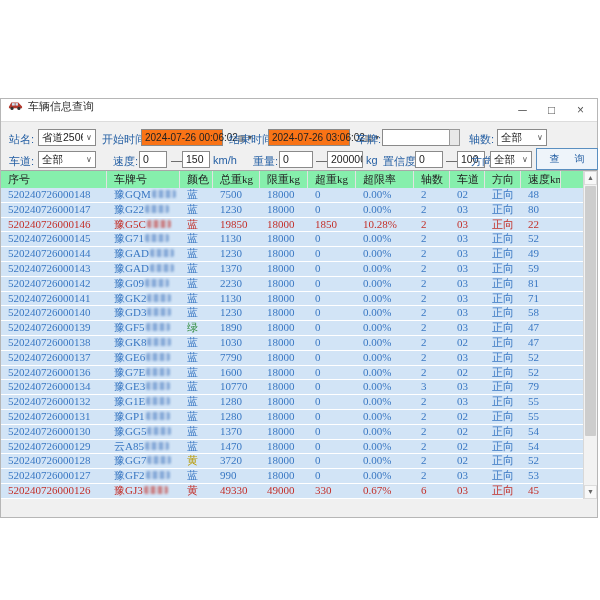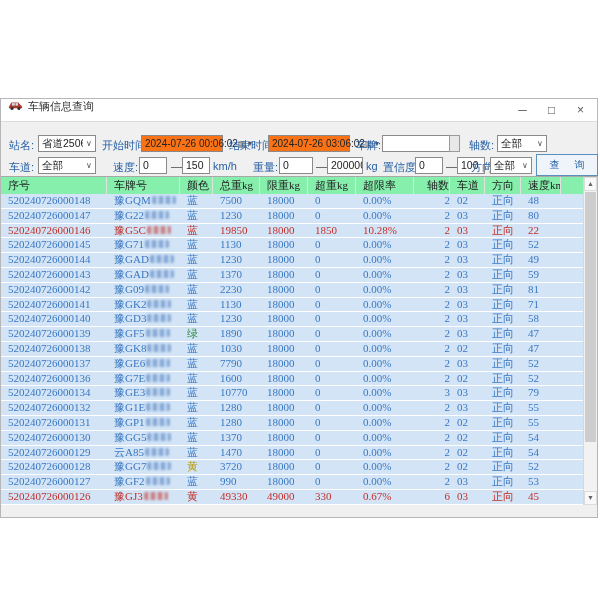--- a/index.html
+++ b/index.html
@@ -9,21 +9,21 @@
           border:1px solid #b6b6b6;box-sizing:border-box;}
   
   .titlebar{position:relative;height:22px;background:#ffffff;border-bottom:1px solid #dcdcdc;
             display:flex;align-items:flex-start;}
   .app-icon{margin-left:7px;display:inline-flex;width:15px;height:12px;}
   .title{margin-left:5px;font-size:11px;color:#333;}
   .winbtns{position:absolute;right:2px;top:0;height:22px;display:flex;}
   .winbtn{width:29px;height:22px;display:flex;align-items:center;justify-content:center;
           font-size:12px;color:#555;cursor:default;}
   
-  .filters{position:relative;height:48px;background:#f0f0f0;font-size:11px;margin-top:6px;}
+  .filters{position:relative;height:48px;background:#f0f0f0;font-size:11px;}
   .flabel{position:absolute;color:#2660a4;white-space:nowrap;}
   .funit{position:absolute;color:#2660a4;white-space:nowrap;}
   .fdash{position:absolute;color:#444;}
   .tbox{position:absolute;height:17px;background:#fff;border:1px solid #8a8a8a;box-sizing:border-box;
         font-size:10.5px;color:#222;line-height:15px;padding:0 3px;overflow:hidden;white-space:nowrap;}
   .combo{position:absolute;height:17px;background:#fff;border:1px solid #8a8a8a;box-sizing:border-box;
          display:flex;align-items:center;}
   .combo-text{flex:1;font-size:10.5px;color:#222;padding-left:3px;white-space:nowrap;overflow:hidden;}
   .combo-arrow{width:12px;text-align:center;font-size:8px;color:#555;}
   .combo-arrow::before{content:"∨";}
@@ -48,21 +48,21 @@
         font-family:"Liberation Serif","DejaVu Serif",serif;font-size:11px;overflow:hidden;}
   .hdr{display:flex;height:17px;line-height:17px;background:#86efac;border-bottom:1px solid #a8a8a8;
        color:#222;}
   .hdr .cell{border-right:1px solid #e2e2e2;}
   .rows{position:absolute;left:0;top:17px;right:14px;bottom:0;}
   .row{display:flex;height:14.8px;line-height:13.8px;background:#d2e4f6;border-bottom:1px solid #ffffff;
        box-sizing:border-box;color:#3a78c3;}
   .row.alert{color:#c3302a;}
   .cell{box-sizing:border-box;padding-left:7px;white-space:nowrap;overflow:hidden;}
   .c0{width:106px;} .c1{width:73px;} .c2{width:33px;} .c3{width:47px;} .c4{width:48px;}
-  .c5{width:48px;} .c6{width:58px;} .c7{width:36px;text-align:right;} .c8{width:35px;} .c9{width:36px;}
+  .c5{width:48px;} .c6{width:58px;} .c7{width:36px;} .c8{width:35px;} .c9{width:36px;}
   .c10{flex:1;}
   .hdr .c10{width:40px;flex:none;}
   .c-blue{color:#3a78c3;} .c-green{color:#2e8b3a;} .c-yellow{color:#b89a00;}
   .plate-mask{display:inline-block;width:24px;height:8px;margin-left:1px;border-radius:2px;
       background:repeating-linear-gradient(90deg,rgba(70,120,190,.55) 0 4px,rgba(120,150,200,.18) 4px 7px);
       filter:blur(1px);}
   .row.alert .plate-mask{background:repeating-linear-gradient(90deg,rgba(195,48,42,.55) 0 4px,rgba(210,120,110,.2) 4px 7px);}
   
   .vscroll{position:absolute;right:0;top:0;bottom:0;width:14px;background:#f2f2f2;
            border-left:1px solid #d8d8d8;box-sizing:border-box;}

